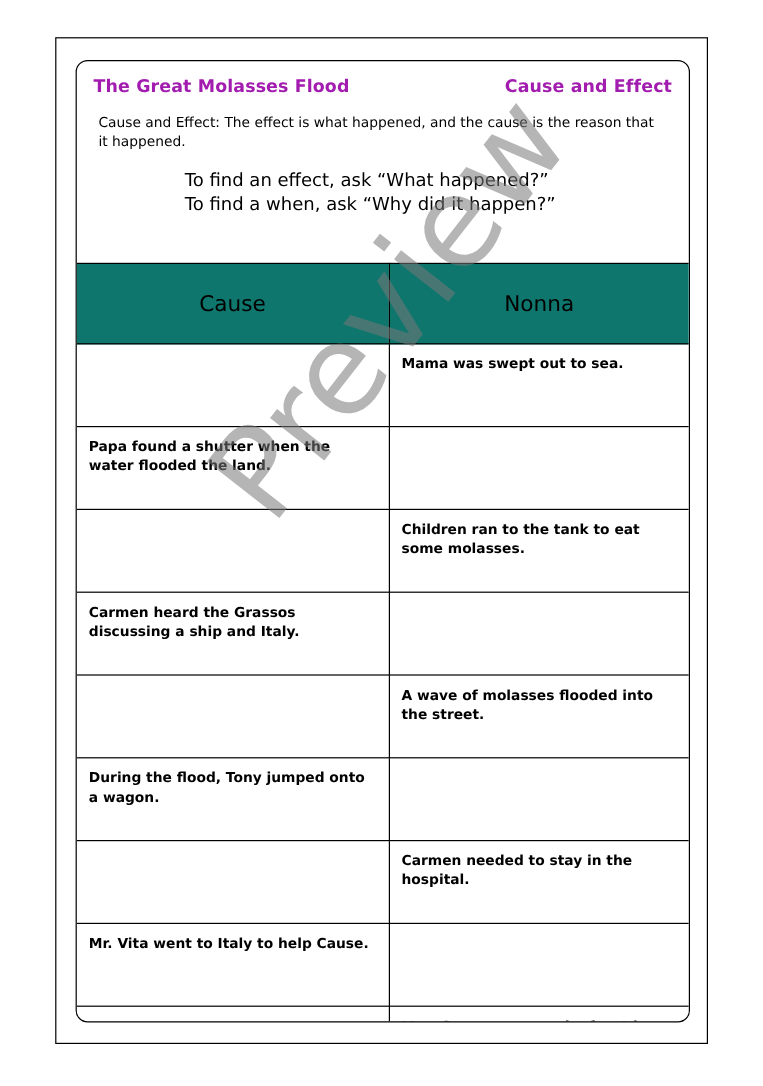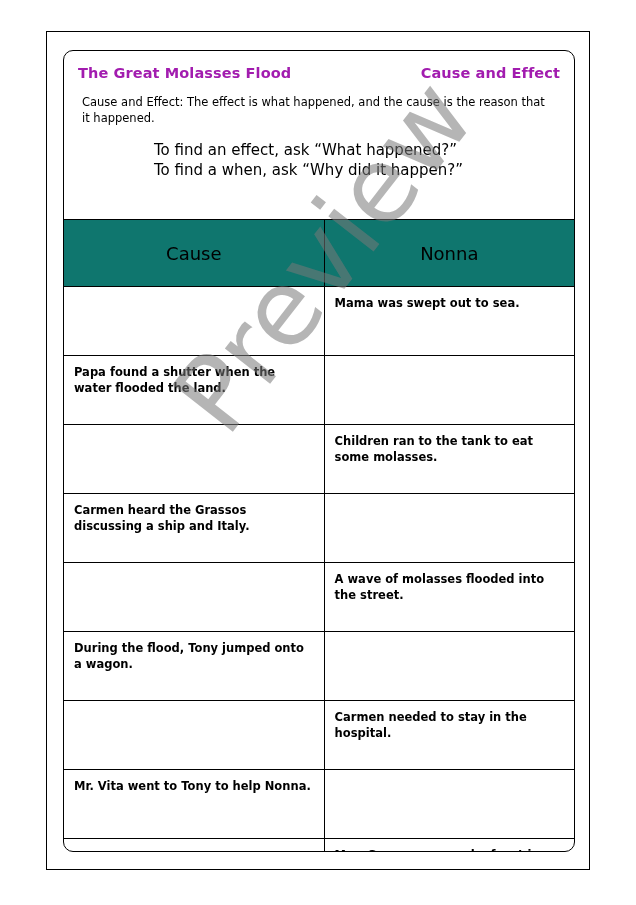--- a/index.html
+++ b/index.html
@@ -186,21 +186,21 @@
         </tr>
         <tr>
           <td class="col-left">During the flood, Tony jumped onto a wagon.</td>
           <td></td>
         </tr>
         <tr>
           <td class="col-left"></td>
           <td>Carmen needed to stay in the hospital.</td>
         </tr>
         <tr>
-          <td class="col-left">Mr. Vita went to Tony to help Nonna.</td>
+          <td class="col-left">Mr. Vita went to Italy to help Cause.</td>
           <td></td>
         </tr>
         <tr>
           <td class="col-left"></td>
           <td class="cell-indent">Mrs. Grasso prepared a feast in honor of Carmen.</td>
         </tr>
       </tbody>
     </table>
 
   </div>

